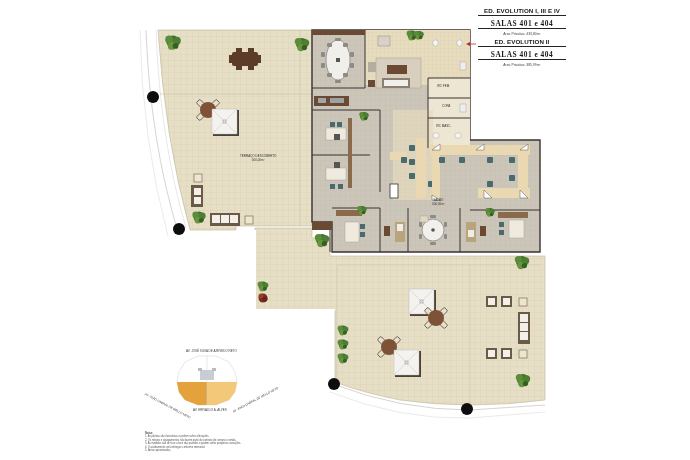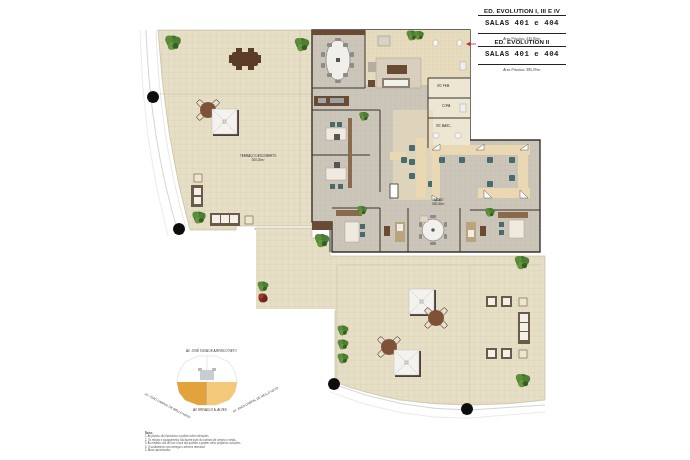--- a/index.html
+++ b/index.html
@@ -1,20 +1,20 @@
 <!DOCTYPE html>
 <html><head>
 <meta charset="utf-8">
 <style>
   html, body { margin:0; padding:0; background:#ffffff; }
   body { width:690px; height:460px; position:relative; overflow:hidden; font-family:"Liberation Sans", sans-serif; }
   #plan { position:absolute; left:0; top:0; width:690px; height:460px; }
   .legend-block { position:absolute; left:478px; width:88px; text-align:center; color:#1a1a1a; }
   .legend-title { font-family:"Liberation Sans", sans-serif; font-weight:bold; font-size:6.2px; letter-spacing:0.1px; white-space:nowrap; padding-bottom:1px; border-bottom:1px solid #222; }
-  .legend-rooms { font-family:Liberation Mono, monospace; font-weight:bold; font-size:7.4px; letter-spacing:0.5px; white-space:nowrap; padding:3px 0 6px; border-bottom:1px solid #222; }
+  .legend-rooms { font-family:Liberation Serif, serif; font-weight:bold; font-size:7.4px; letter-spacing:0.5px; white-space:nowrap; padding:3px 0 0; border-bottom:1px solid #222; }
   .legend-area { font-family:"Liberation Sans", sans-serif; font-size:3.4px; color:#444; padding-top:3px; white-space:nowrap; }
   .tiny-label { position:absolute; font-family:"Liberation Sans", sans-serif; font-size:3px; color:#333; white-space:nowrap; text-align:center; line-height:4px; }
   .notes { position:absolute; left:145px; top:432px; font-family:"Liberation Sans", sans-serif; font-size:2.6px; color:#555; line-height:3.4px; }
   .street { position:absolute; font-family:"Liberation Sans", sans-serif; font-size:3px; color:#444; white-space:nowrap; }
 </style>
 </head>
 <body>
 
 <svg id="plan" viewBox="0 0 690 460" xmlns="http://www.w3.org/2000/svg">
   <defs>

